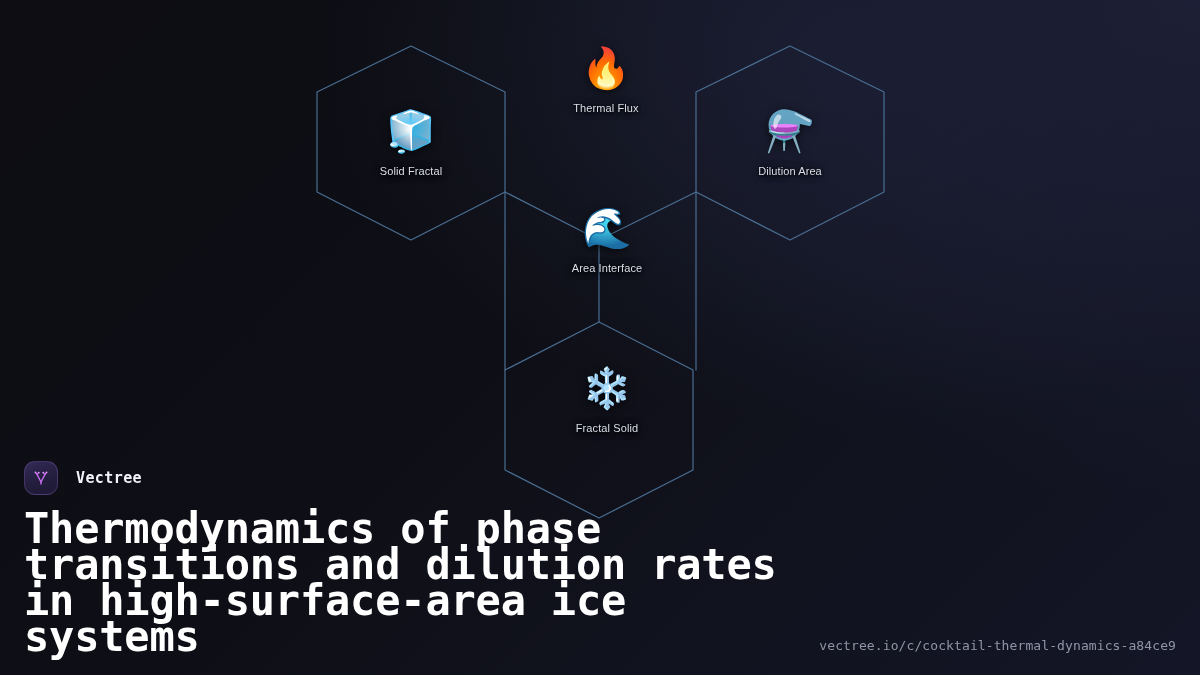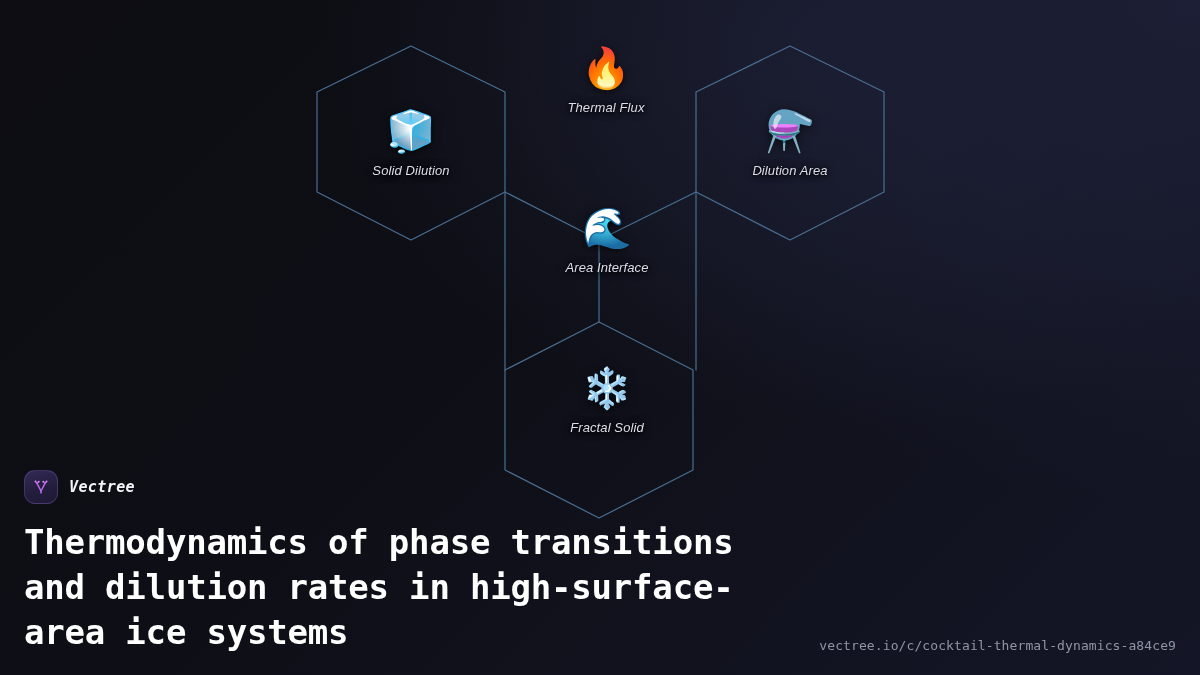--- a/index.html
+++ b/index.html
@@ -50,65 +50,63 @@
   .node-icon {
     font-size:40px;
     line-height:46px;
     height:46px;
     display:block;
     text-align:center;
     filter:drop-shadow(0 2px 5px rgba(0,0,0,0.65));
   }
   .node-label {
     margin-top:10px;
-    font-size:13px;
+    font-size:11px;
     line-height:14px;
     letter-spacing:0.1px;
     color:#dcdfe8;
     text-align:left;
     white-space:nowrap;
     text-shadow:0 1px 3px rgba(0,0,0,0.9), 0 0 8px rgba(10,10,16,0.95);
-    font-style:italic;
   }
 
   
   #footer {
     position:absolute;
     left:0; right:0; bottom:0;
     padding:0 24px 20px 24px;
   }
 
   #brand {
     display:flex;
     align-items:center;
-    gap:11px;
+    gap:18px;
     margin-bottom:16px;
-    font-style:italic;
   }
   #brand-mark {
     width:34px; height:34px;
     border-radius:11px;
     background:linear-gradient(160deg,#332a55 0%,#241e3e 55%,#1d1833 100%);
     border:1px solid rgba(150,110,210,0.28);
     display:flex; align-items:center; justify-content:center;
     flex:0 0 auto;
   }
   #brand-name {
     font-family:"DejaVu Sans Mono","Liberation Mono",monospace;
     font-size:15px;
     font-weight:bold;
     letter-spacing:0.4px;
     color:#f2f4f9;
   }
 
   #headline {
     font-family:"DejaVu Sans Mono","Liberation Mono",monospace;
-    font-size:34px;
+    font-size:42px;
     font-weight:bold;
-    line-height:45px;
+    line-height:36px;
     letter-spacing:-0.2px;
     color:#ffffff;
     max-width:790px;
     white-space:pre-line;
   }
 
   #url {
     position:absolute;
     right:24px;
     bottom:22px;
@@ -138,21 +136,21 @@
       <path d="M 505,192 L 505,370"></path>
       <path d="M 696,192 L 696,370"></path>
       <path d="M 505,192 L 599,240"></path>
       <path d="M 696,192 L 599,240"></path>
       <path d="M 599,240 L 599,322"></path>
     </g>
   </svg>
 
   <div class="node" style="left:411px; top:143px;">
     <span class="node-icon">🧊</span>
-    <span class="node-label">Solid Dilution</span>
+    <span class="node-label">Solid Fractal</span>
   </div>
 
   <div class="node" style="left:606px; top:80px;">
     <span class="node-icon">🔥</span>
     <span class="node-label">Thermal Flux</span>
   </div>
 
   <div class="node" style="left:790px; top:143px;">
     <span class="node-icon">⚗️</span>
     <span class="node-label">Dilution Area</span>

